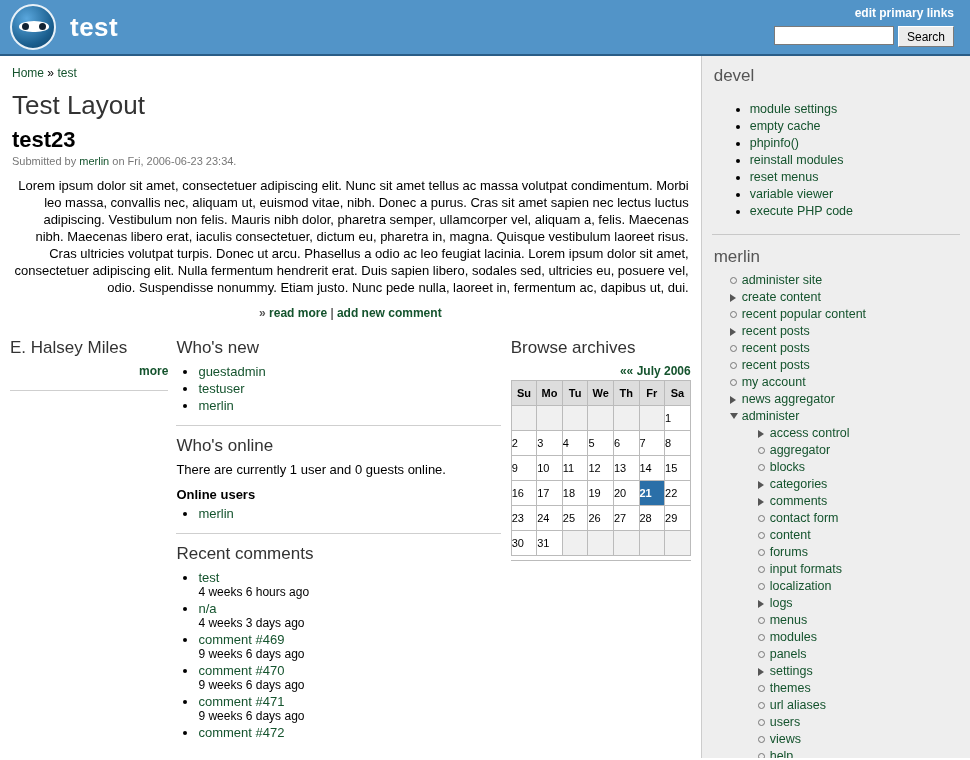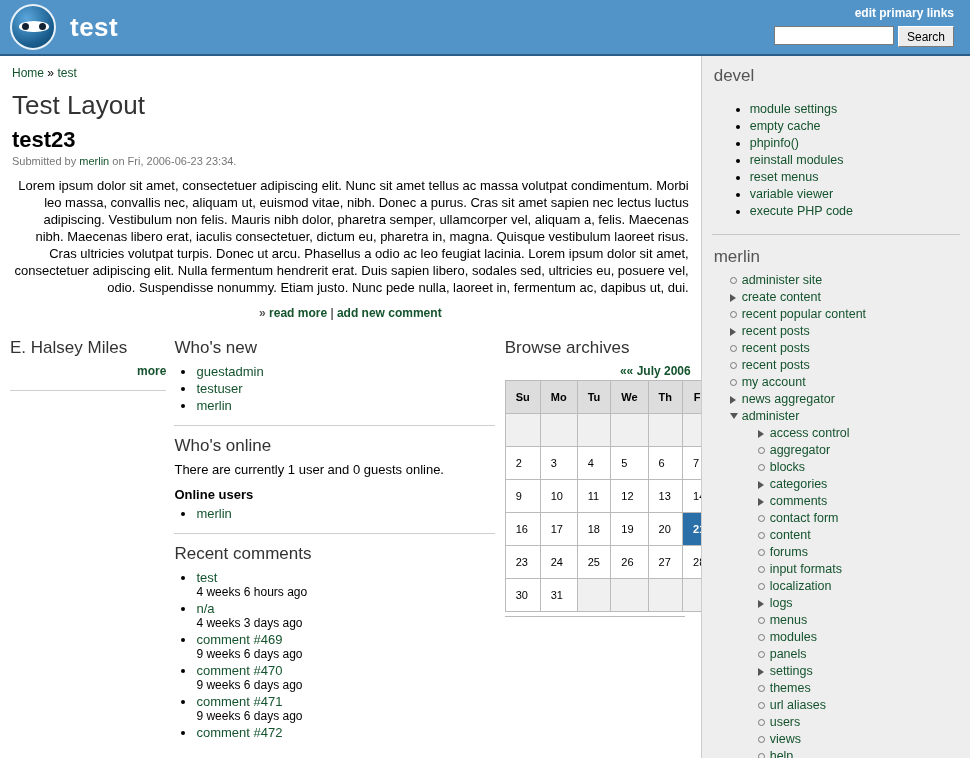--- a/index.html
+++ b/index.html
@@ -207,23 +207,23 @@
   }
   table.calendar {
     border-collapse: collapse;
     width: 180px;
     font-size: 11px;
     background: #fff;
   }
   table.calendar th,
   table.calendar td {
     border: 1px solid #bbbbbb;
-    width: 25px; height: 19px;
+    width: 25px; height: 25px;
     vertical-align: middle;
-    padding: 10px;
+    padding: 0;
   }
   table.calendar th {
     background: #dddddd;
     font-weight: bold;
     font-size: 11px;
   }
   table.calendar td.empty { background: #f0f0f0; }
   table.calendar td.today { background: #2a6fa8; color: #fff; font-weight: bold; }
   #cal-bottom {
     width: 180px;

